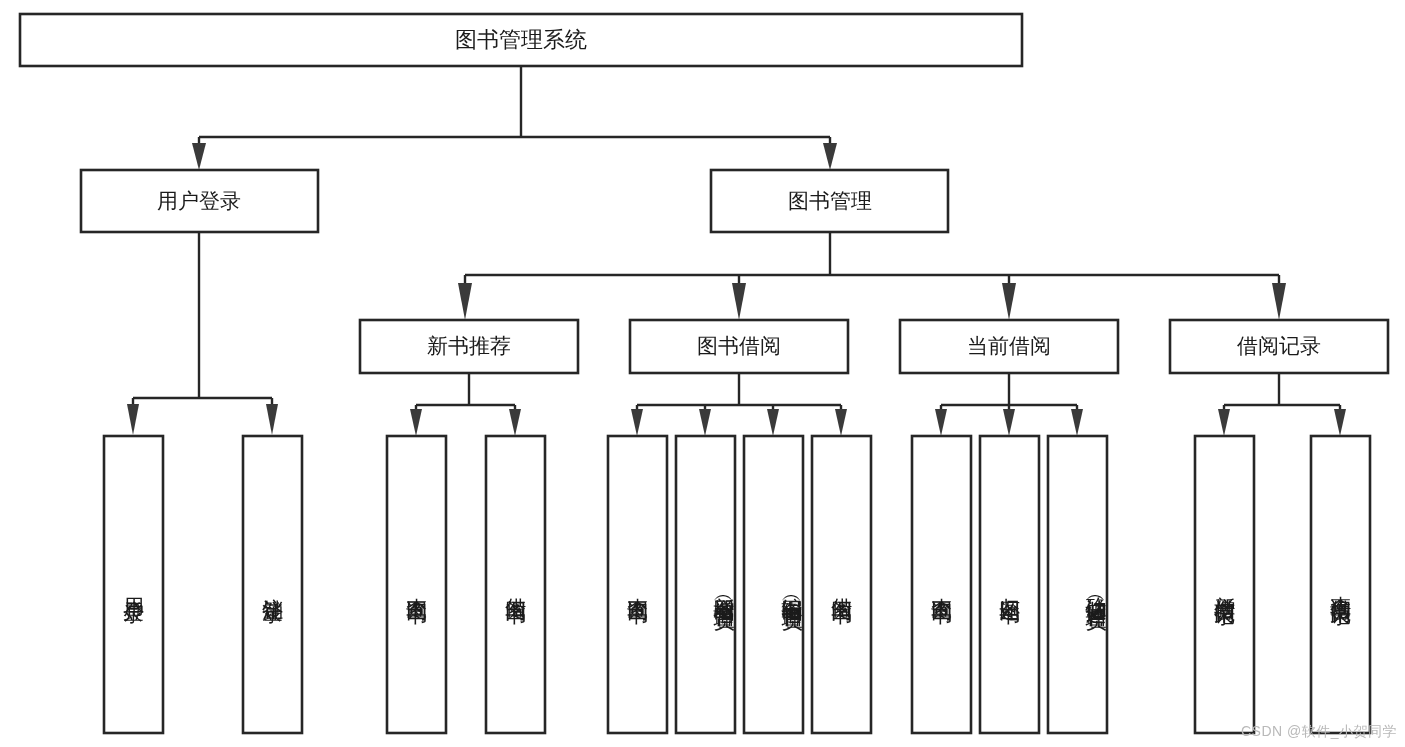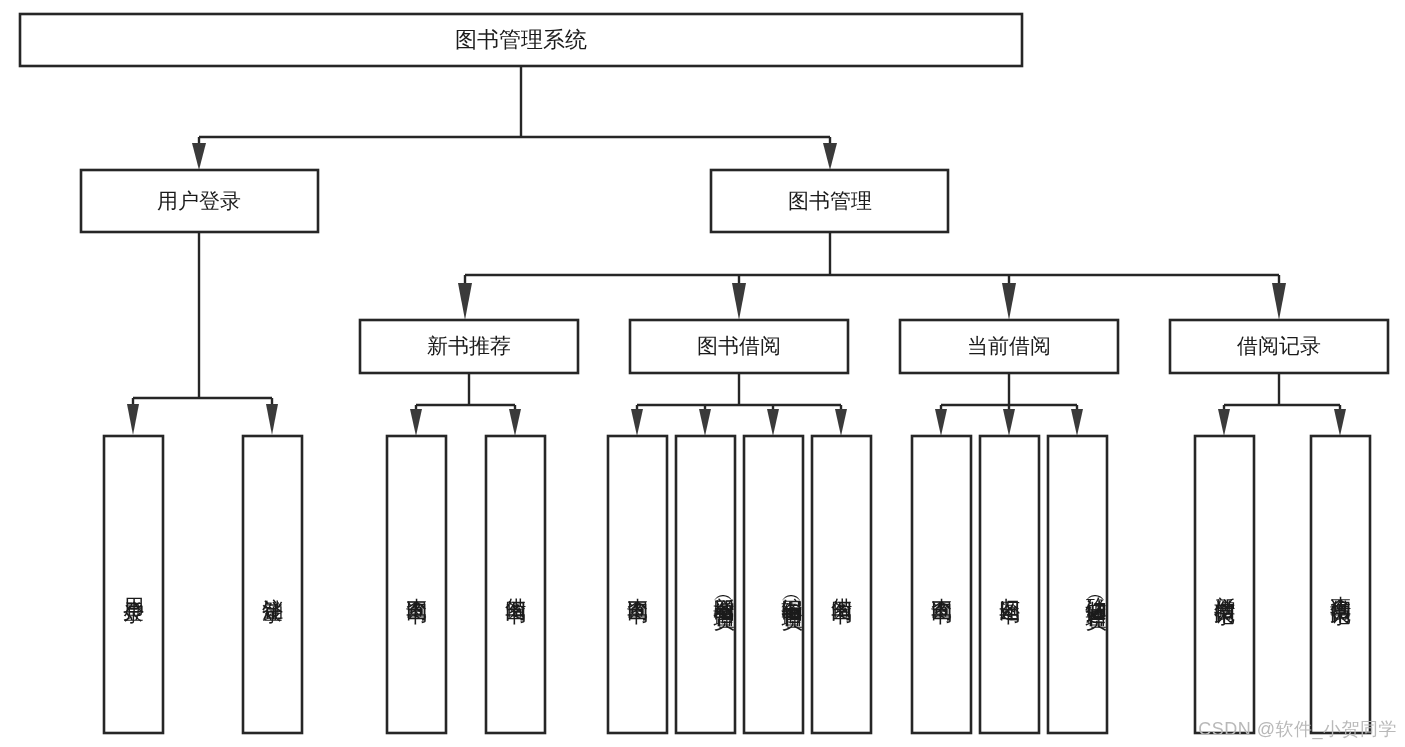--- a/index.html
+++ b/index.html
@@ -64,21 +64,21 @@
     align-items: center;
     justify-content: center;
     white-space: nowrap;
     pointer-events: none;
   }
   .watermark {
     position: absolute;
     right: 8px;
     bottom: 6px;
     font-family: "Liberation Sans", "DejaVu Sans", sans-serif;
-    font-size: 18px;
+    font-size: 14px;
     color: #b9b9b9;
     letter-spacing: 0.5px;
     white-space: nowrap;
   }
 </style>
 </head>
 <body>
 
 <div id="diagram-root">
 

